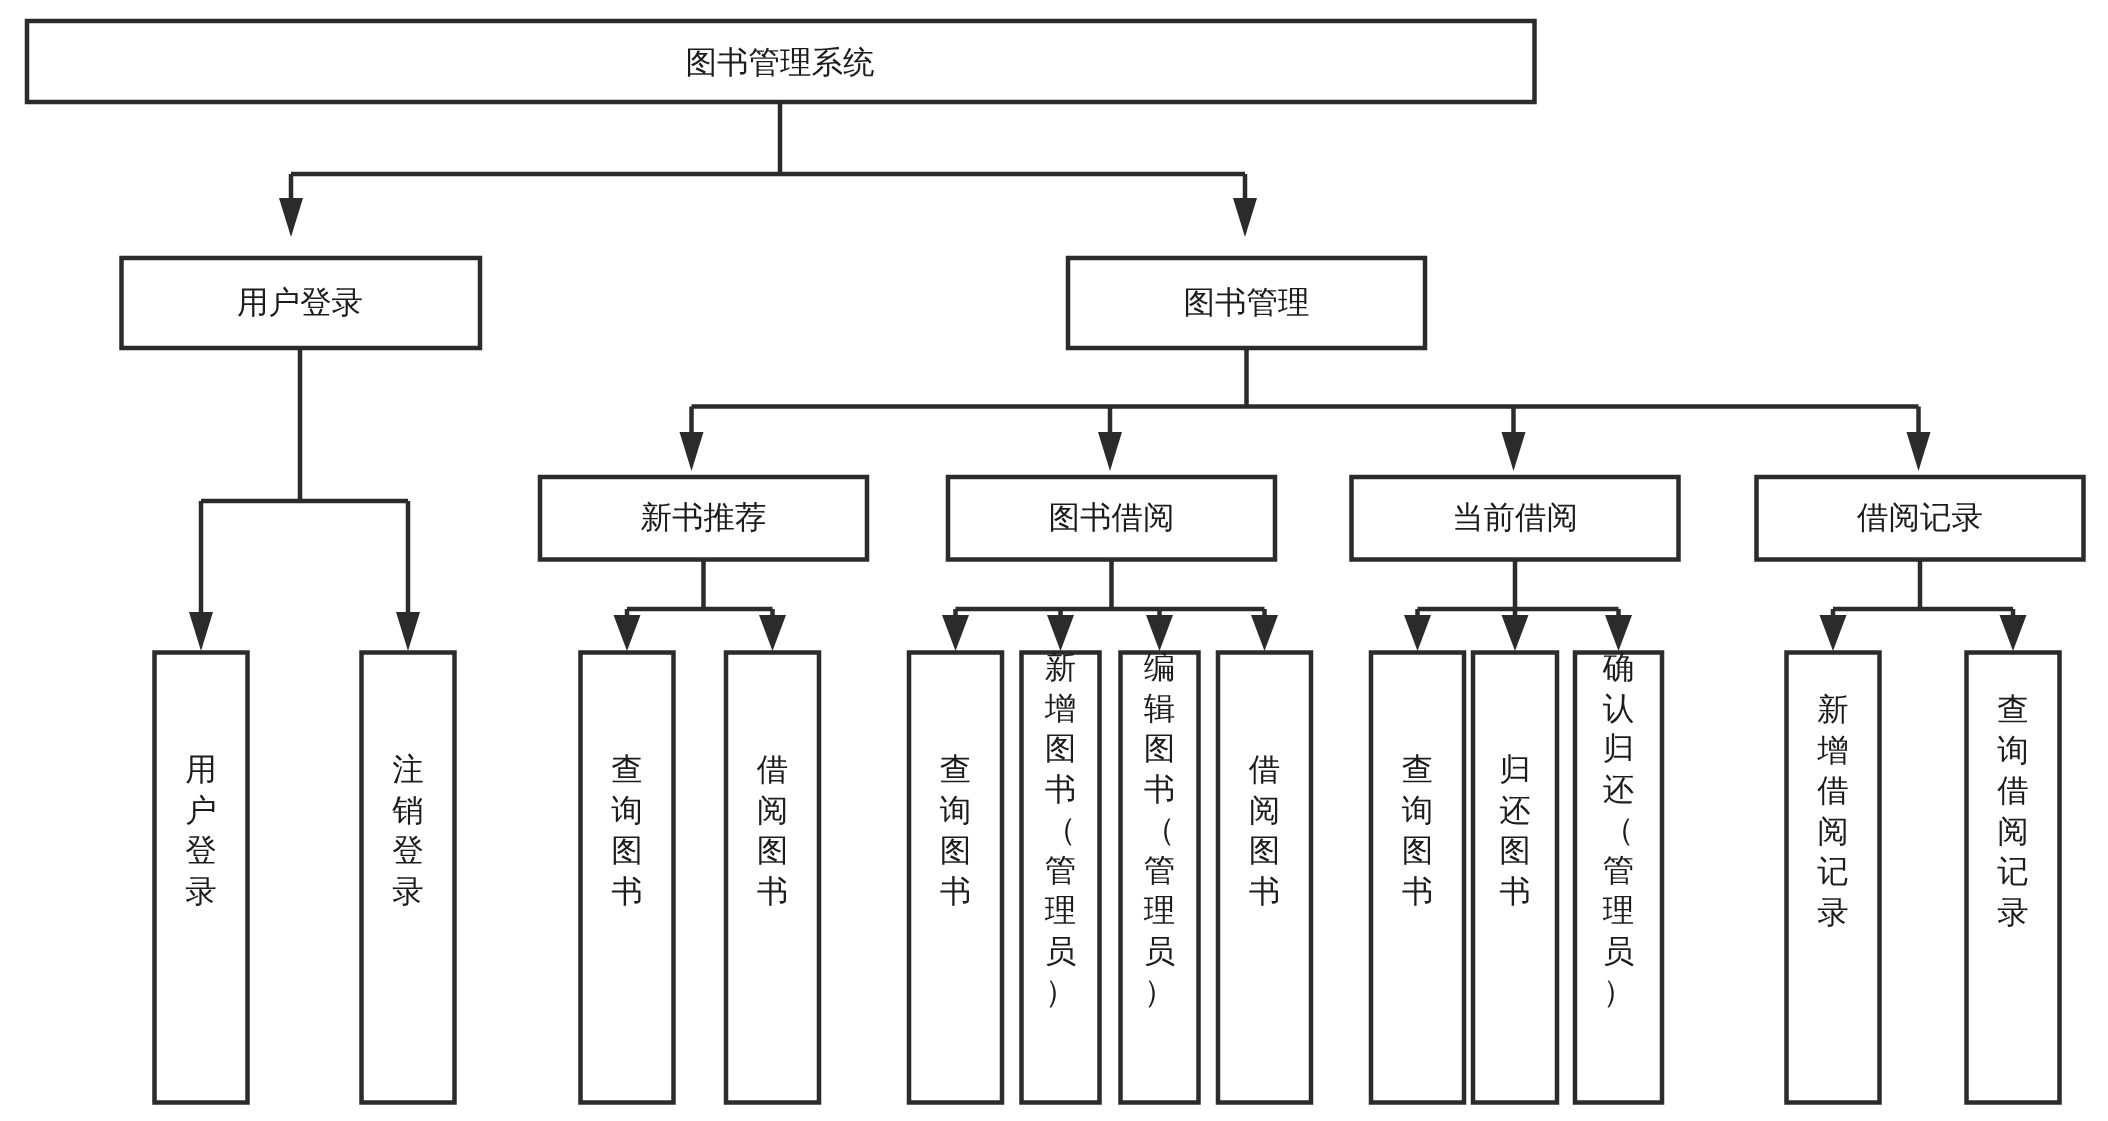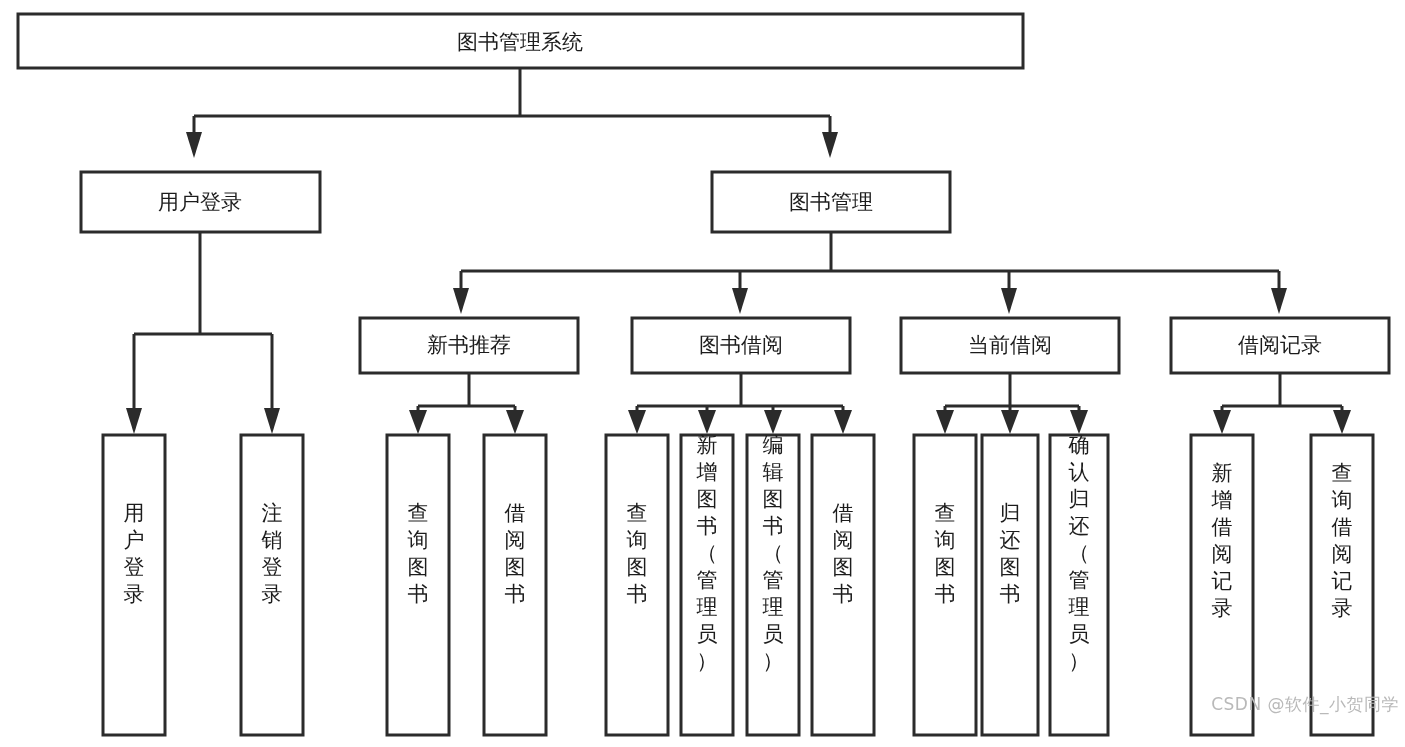--- a/index.html
+++ b/index.html
@@ -240,15 +240,14 @@
       <text class="node-label-v" x="1222" y="480"><tspan x="1222" dy="0">新</tspan><tspan x="1222" dy="27">增</tspan><tspan x="1222" dy="27">借</tspan><tspan x="1222" dy="27">阅</tspan><tspan x="1222" dy="27">记</tspan><tspan x="1222" dy="27">录</tspan></text>
     </g>
 
     <g>
       <rect class="node-box" x="1311" y="435" width="62" height="300"></rect>
       <text class="node-label-v" x="1342" y="480"><tspan x="1342" dy="0">查</tspan><tspan x="1342" dy="27">询</tspan><tspan x="1342" dy="27">借</tspan><tspan x="1342" dy="27">阅</tspan><tspan x="1342" dy="27">记</tspan><tspan x="1342" dy="27">录</tspan></text>
     </g>
 
   </svg>
 
-  <div class="watermark">CSDN @软件_小贺同学</div>
 
 </div>
 
 </body></html>

